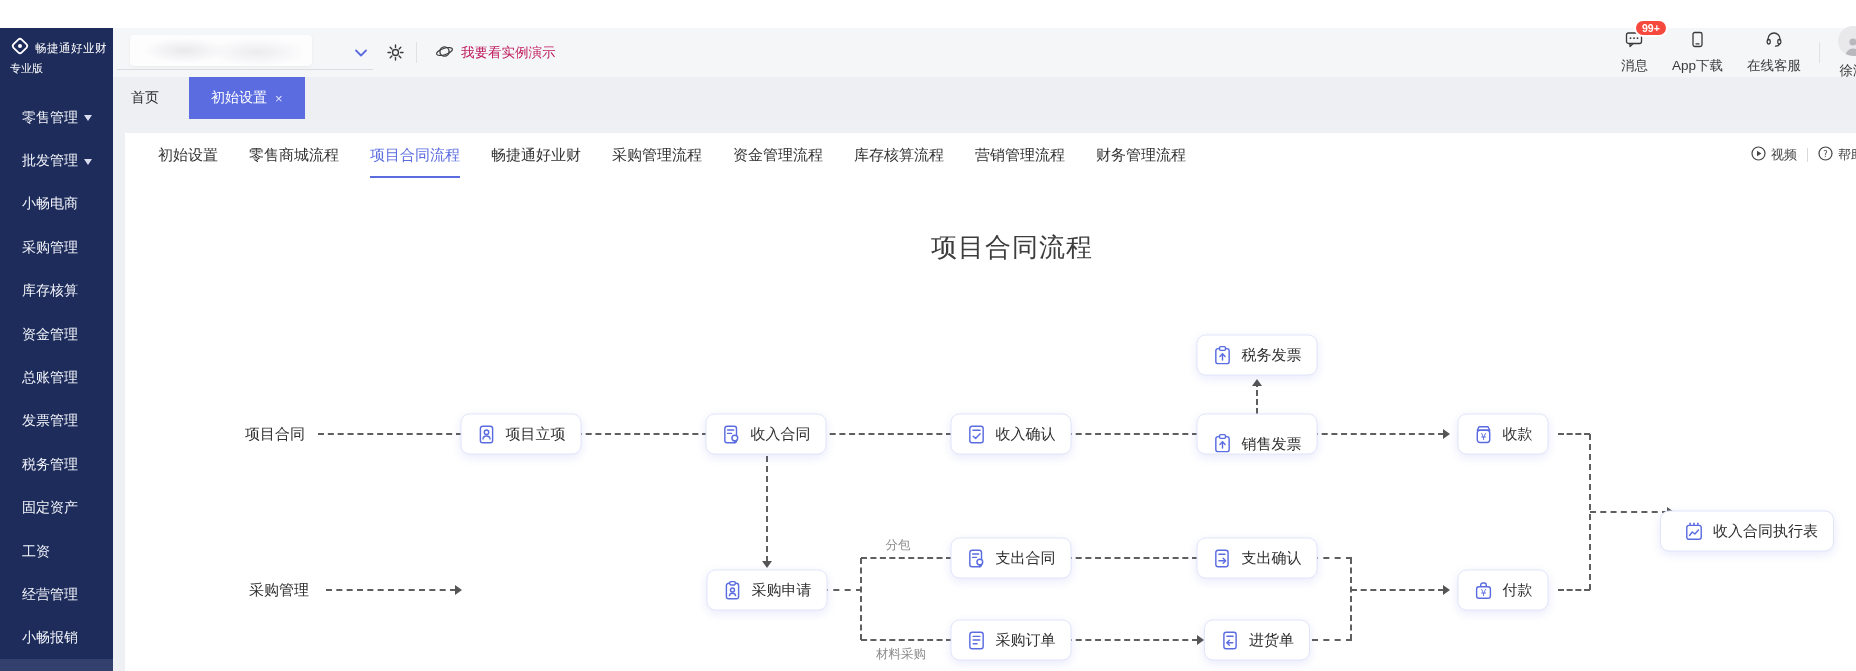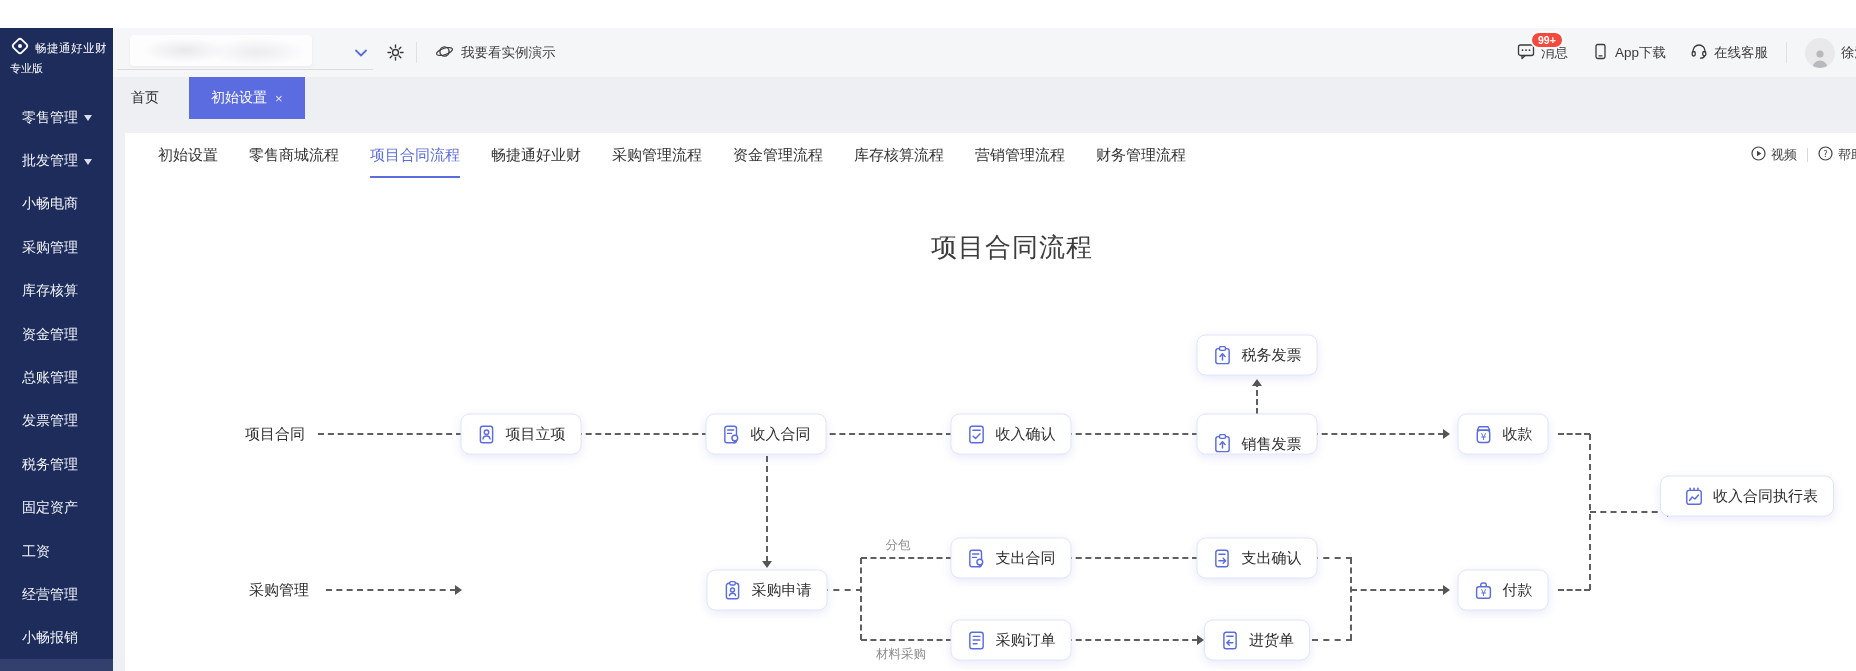--- a/index.html
+++ b/index.html
@@ -13,23 +13,23 @@
   .header { position:absolute; left:113px; top:28px; width:1743px; height:49px; background:#f5f6f8; }
   .blurbox { position:absolute; left:17px; top:7px; width:182px; height:31px; border-radius:4px;
              background:
                radial-gradient(60px 18px at 30% 50%, #e9e9ec 0%, rgba(255,255,255,0) 70%),
                radial-gradient(70px 20px at 70% 55%, #ececef 0%, rgba(255,255,255,0) 70%),
                #fdfdfe;
              box-shadow:0 1px 3px rgba(0,0,0,0.05); }
   .searchline { position:absolute; left:4px; top:41px; width:256px; height:1px; background:#dcdce0; }
   .hicon { position:absolute; top:0; height:49px; display:flex; align-items:center; }
   .hdivider { position:absolute; top:14px; width:1px; height:21px; background:#e1e1e4; }
-  .demo { position:absolute; left:322px; top:0; height:49px; display:flex; align-items:center; gap:7px; font-size:13.5px; color:#404040; cursor:pointer; }
+  .demo { position:absolute; left:322px; top:0; height:49px; display:flex; align-items:center; gap:7px; font-size:13.5px; color:#be185d; cursor:pointer; }
   .hright { position:absolute; right:-12px; top:0; height:49px; display:flex; align-items:center; gap:24px; }
-  .hitem { display:flex; align-items:center; gap:6px; font-size:13.5px; color:#3a3a3a; position:relative; cursor:pointer; }
+  .hitem { display:flex; align-items:center; gap:6px; font-size:13.5px; color:#3a3a3a; position:relative; cursor:pointer;flex-direction:column; }
   .badge { position:absolute; top:-11px; left:13px; background:#f5493d; color:#fff; font-size:10.5px; font-weight:bold;
            border:2px solid #fff; border-radius:9px; padding:1px 6px; line-height:12px; }
   .avatar { width:30px; height:30px; border-radius:50%; background:#e9e9eb; display:flex; align-items:flex-end; justify-content:center; overflow:hidden; }
 
   
   .tabstrip { position:absolute; left:113px; top:77px; width:1743px; height:42px; background:#edeff3; display:flex; align-items:stretch; }
   .wtab-home { display:flex; align-items:center; padding:0 30px 0 18px; font-size:14px; color:#2e2e2e; cursor:pointer; }
   .wtab-active { display:flex; align-items:center; gap:8px; padding:0 22px; font-size:14px; color:#fff; background:#5b6ce0; cursor:pointer; }
   .wtab-close { font-size:13px; color:#dfe3ff; cursor:pointer; }
 
@@ -434,21 +434,21 @@
   <div class="node hit" style="left:1503px; top:590px;">
     <span class="nicon">
         <svg width="20" height="20" viewBox="0 0 18 18">
           <rect x="2.8" y="5.6" width="12.4" height="10.4" rx="2" fill="none" stroke="#5b6ce0" stroke-width="1.3"></rect>
           <path d="M6.5 5.6 V4 c0-1 0.8-1.8 1.8-1.8 h1.4 c1 0 1.8 0.8 1.8 1.8 v1.6" fill="none" stroke="#5b6ce0" stroke-width="1.3"></path>
           <text x="9" y="13.8" font-size="8" text-anchor="middle" fill="#5b6ce0" font-family="DejaVu Sans">¥</text>
         </svg>
       </span>
     <span>付款</span>
   </div>
-  <div class="node hit" style="left:1747px; top:496px;padding-left:23px;">
+  <div class="node hit" style="left:1747px; top:531px;padding-left:23px;">
     <span class="nicon">
         <svg width="20" height="20" viewBox="0 0 18 18">
           <rect x="2.5" y="3.5" width="13" height="12.5" rx="2" fill="none" stroke="#5b6ce0" stroke-width="1.3"></rect>
           <g stroke="#5b6ce0" stroke-width="1.3" stroke-linecap="round">
             <line x1="5.5" y1="1.6" x2="5.5" y2="3.5"></line>
             <line x1="9" y1="1.6" x2="9" y2="3.5"></line>
             <line x1="12.5" y1="1.6" x2="12.5" y2="3.5"></line>
           </g>
           <polyline points="5,12.6 7.4,9.4 9.8,11.3 13,7.6" fill="none" stroke="#5b6ce0" stroke-width="1.3" stroke-linecap="round" stroke-linejoin="round"></polyline>
         </svg>

